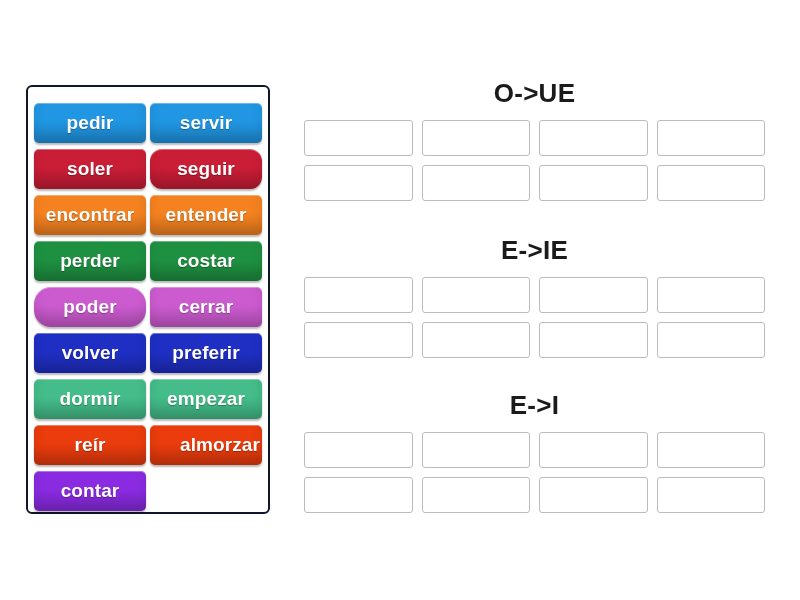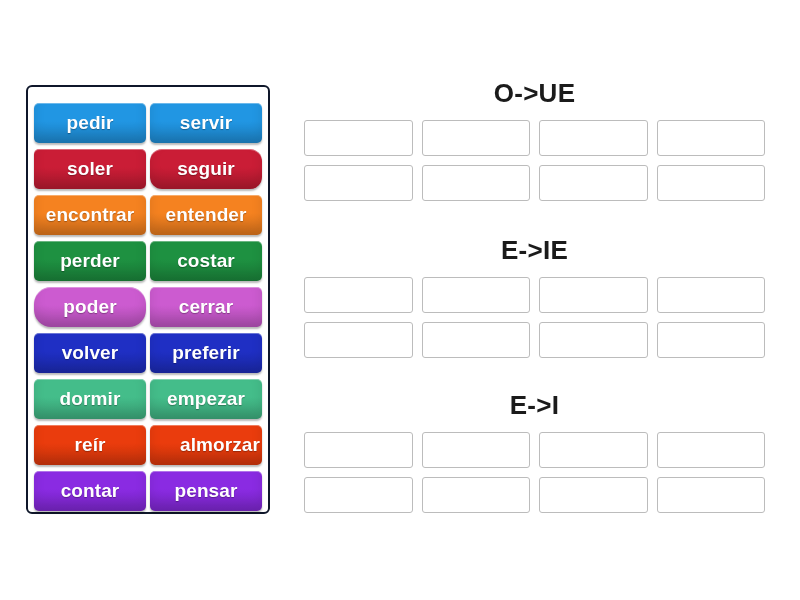--- a/index.html
+++ b/index.html
@@ -149,23 +149,20 @@
         </div>
         <div class="tile" style="background: linear-gradient(rgb(234, 60, 13) 0%, rgb(234, 60, 13) 45%, rgba(0, 0, 0, 0.16) 100%), rgb(234, 60, 13);">
           <span class="tile-label">reír</span>
         </div>
         <div class="tile" style="background: linear-gradient(rgb(234, 60, 13) 0%, rgb(234, 60, 13) 45%, rgba(0, 0, 0, 0.16) 100%), rgb(234, 60, 13); justify-content: flex-end;">
           <span class="tile-label">almorzar</span>
         </div>
         <div class="tile" style="background: linear-gradient(rgb(138, 43, 226) 0%, rgb(138, 43, 226) 45%, rgba(0, 0, 0, 0.16) 100%), rgb(138, 43, 226);">
           <span class="tile-label">contar</span>
         </div>
-        <div class="tile" style="background: linear-gradient(rgb(138, 43, 226) 0%, rgb(138, 43, 226) 45%, rgba(0, 0, 0, 0.16) 100%), rgb(138, 43, 226);">
-          <span class="tile-label">pensar</span>
-        </div>
       </div>
   </div>
 
   <div class="category" id="category-0">
     <div class="category-title">O-&gt;UE</div>
     <div class="slot-grid">
         <div class="slot"></div>
         <div class="slot"></div>
         <div class="slot"></div>
         <div class="slot"></div>

